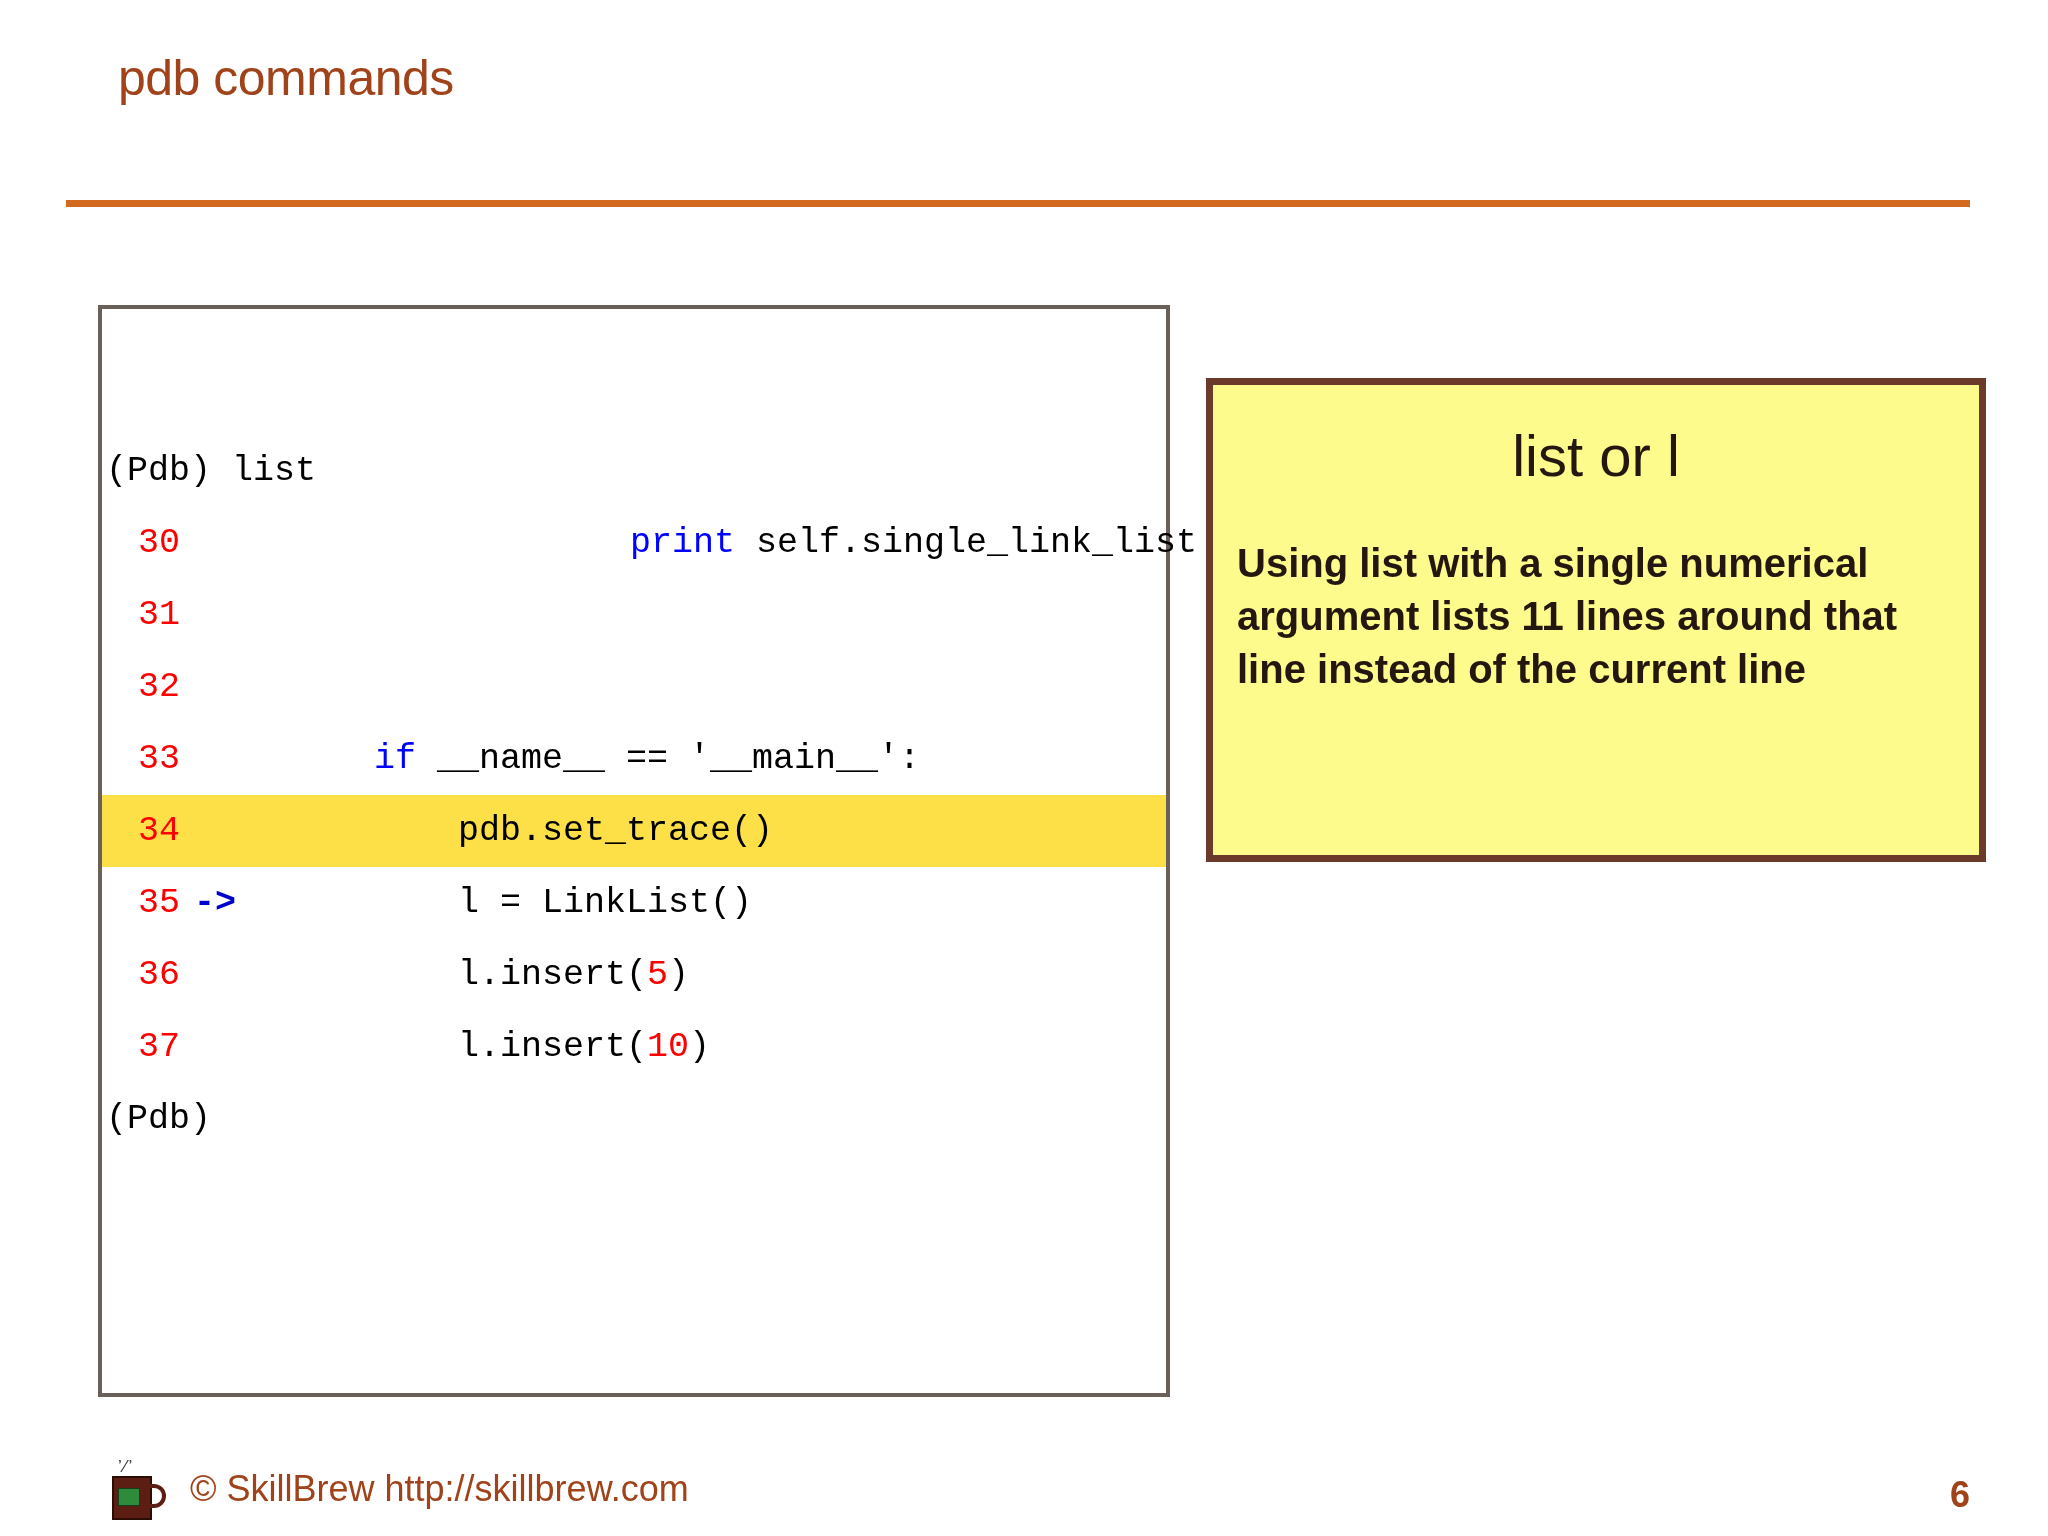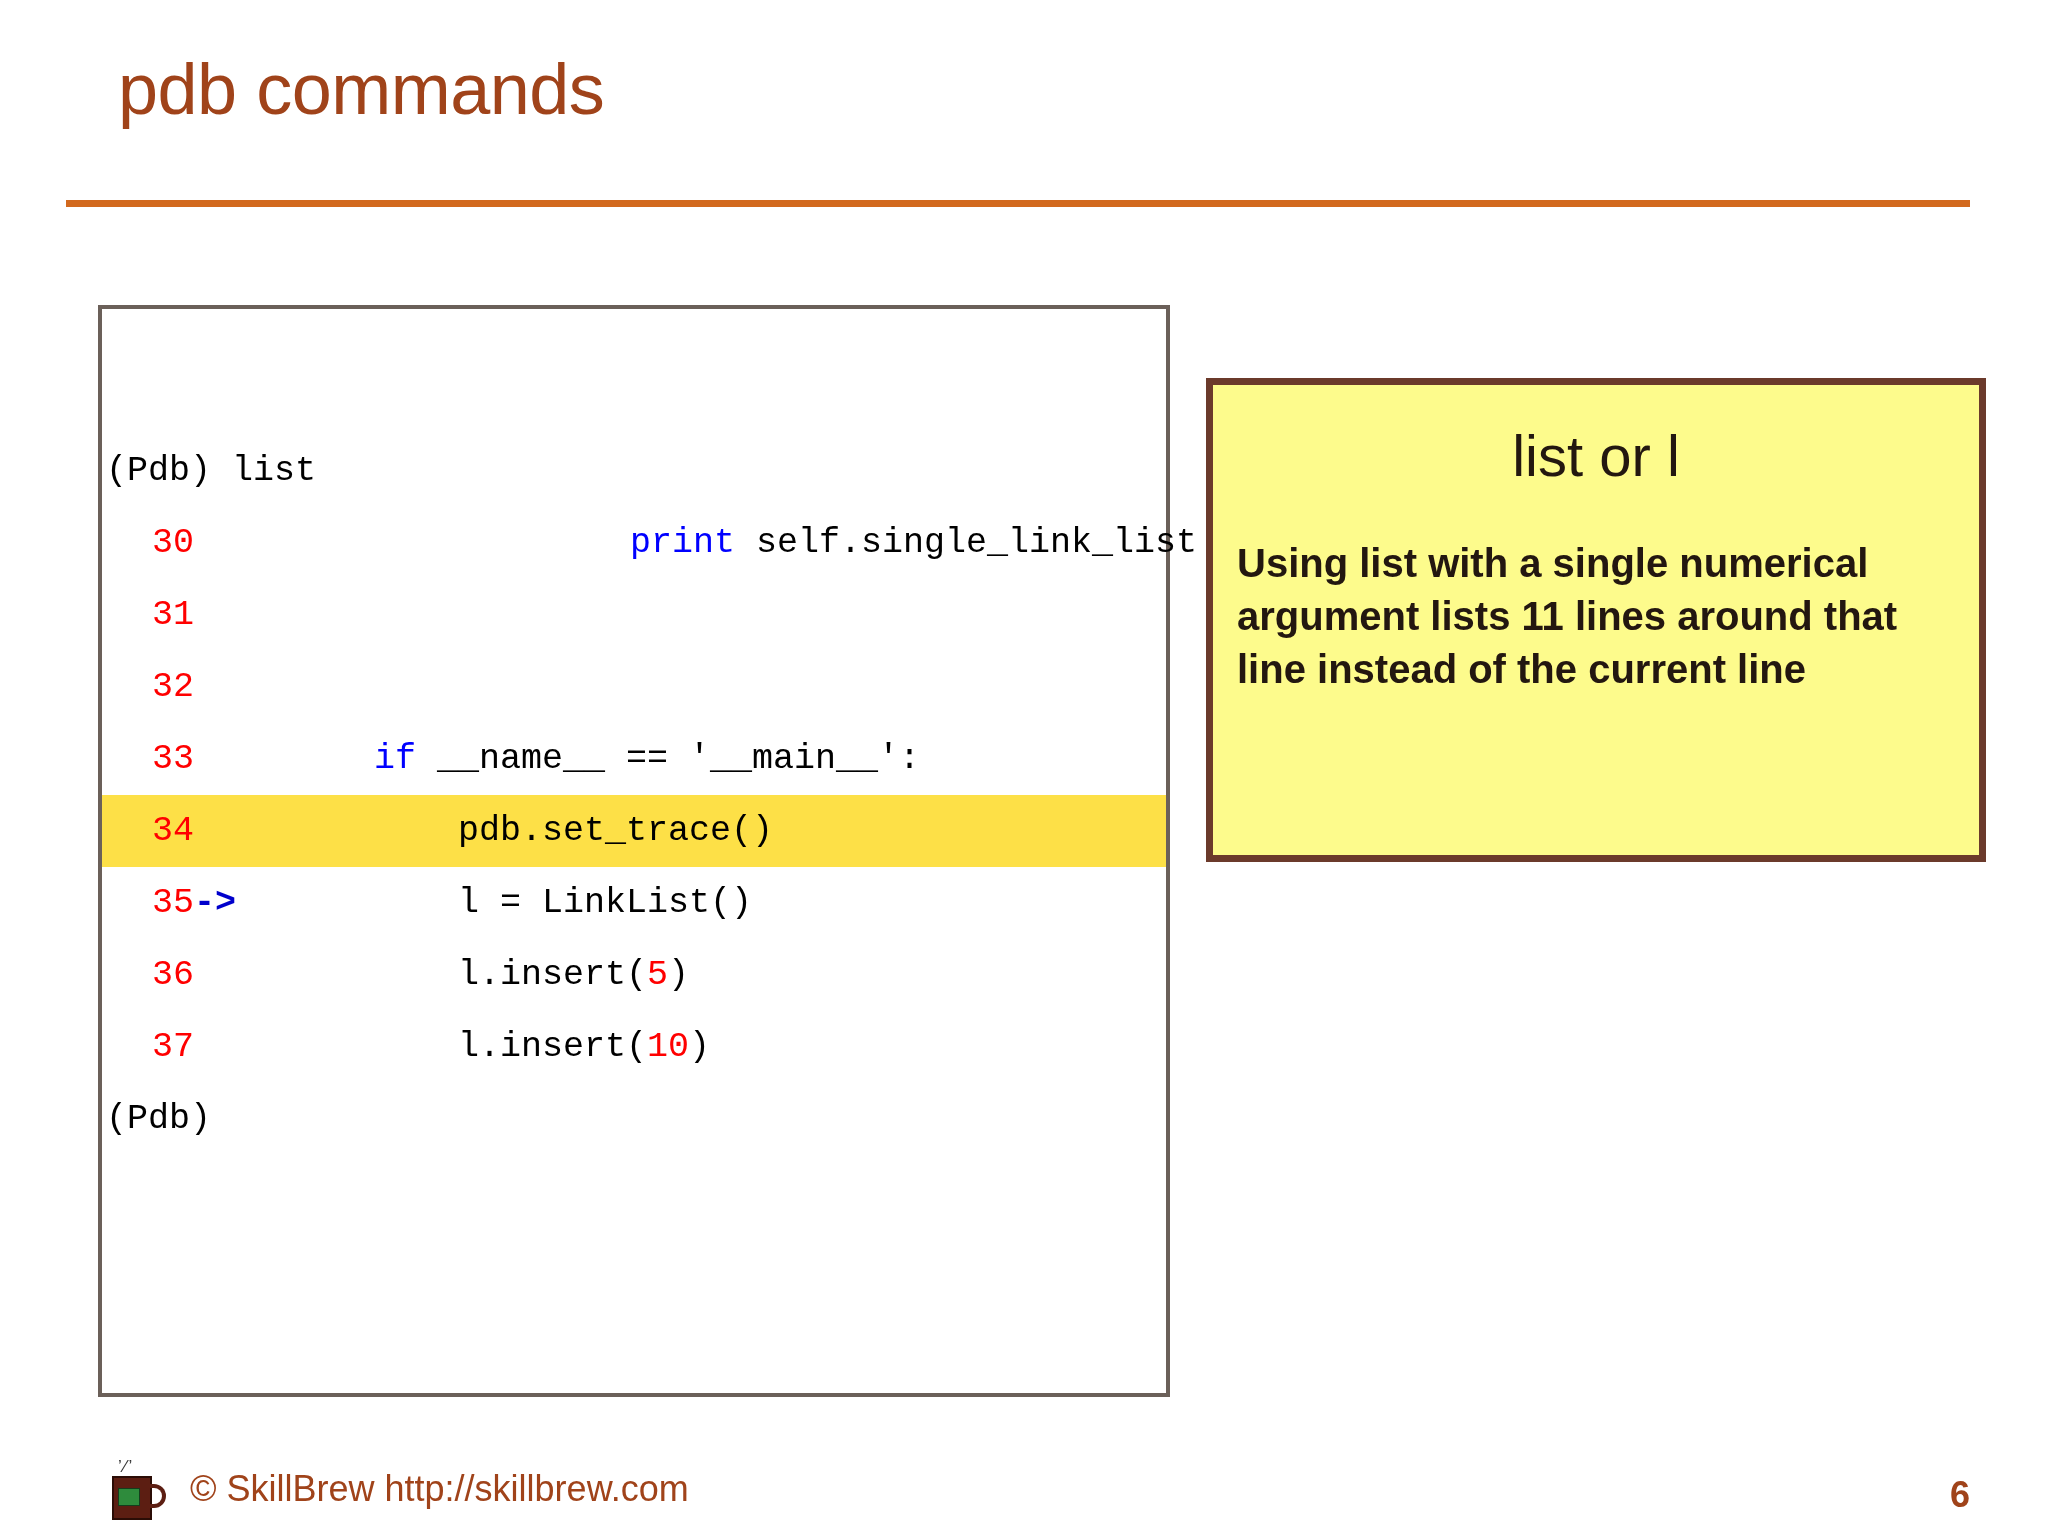--- a/index.html
+++ b/index.html
@@ -13,21 +13,21 @@
     position: relative;
     overflow: hidden;
     font-family: "Liberation Sans", sans-serif;
   }
 
   
   .slide-title {
     position: absolute;
     left: 118px;
     top: 52px;
-    font-size: 72px;
+    font-size: 50px;
     color: #A0431A;
     font-weight: 400;
     letter-spacing: -0.5px;
     line-height: 1.05;
     white-space: nowrap;
   }
   .title-rule {
     position: absolute;
     left: 66px;
     top: 200px;
@@ -66,21 +66,21 @@
     box-sizing: border-box;
   }
   .code-line.spacer-top { height: 126px; }
   .code-line.hl {
     background: #fde047;
   }
   .ln {
     display: inline-block;
     width: 88px;
     color: #FF0000;
-    text-align: right;
+    text-align: center;
     padding-left: 18px;
     box-sizing: border-box;
   }
   .arrow {
     display: inline-block;
     width: 96px;
     color: #0000CC;
     font-weight: bold;
   }
   .noarrow {

